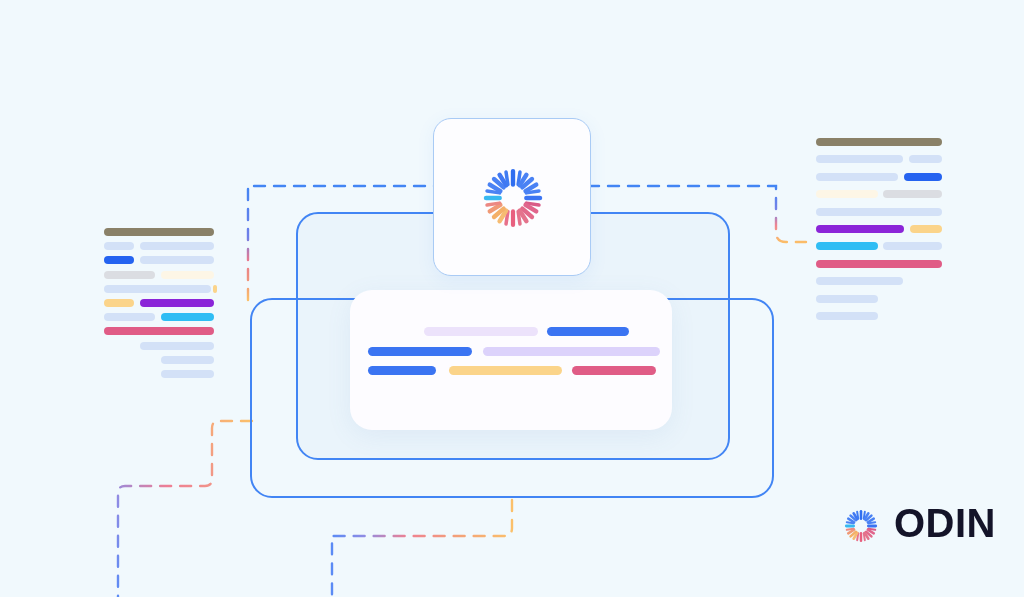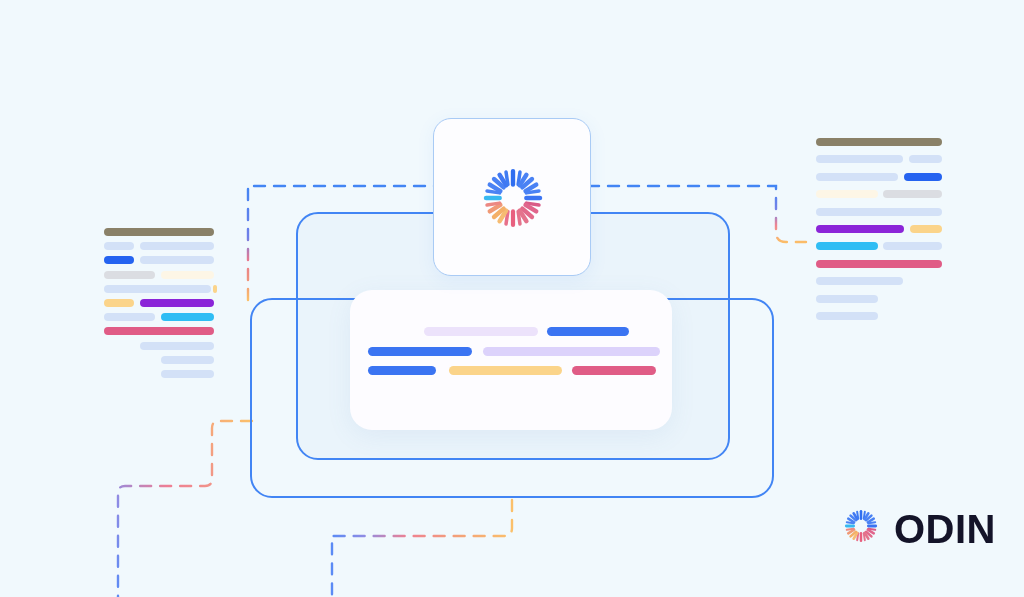--- a/index.html
+++ b/index.html
@@ -47,21 +47,21 @@
     background:#fdfcff;
     border-radius:22px;
     box-shadow:0 6px 26px rgba(90,130,190,.09);
   }
 
   
   .dash{position:absolute;}
   svg{display:block;overflow:visible;}
 
   
-  .brand{position:absolute;display:flex;align-items:flex-end;gap:10px;}
+  .brand{position:absolute;display:flex;align-items:flex-start;gap:10px;}
   .brand-text{
     font-size:40px;
     font-weight:bold;
     letter-spacing:.5px;
     color:#141429;
     line-height:1;
     font-family:"Liberation Sans", sans-serif;
   }
 </style>
 </head>

